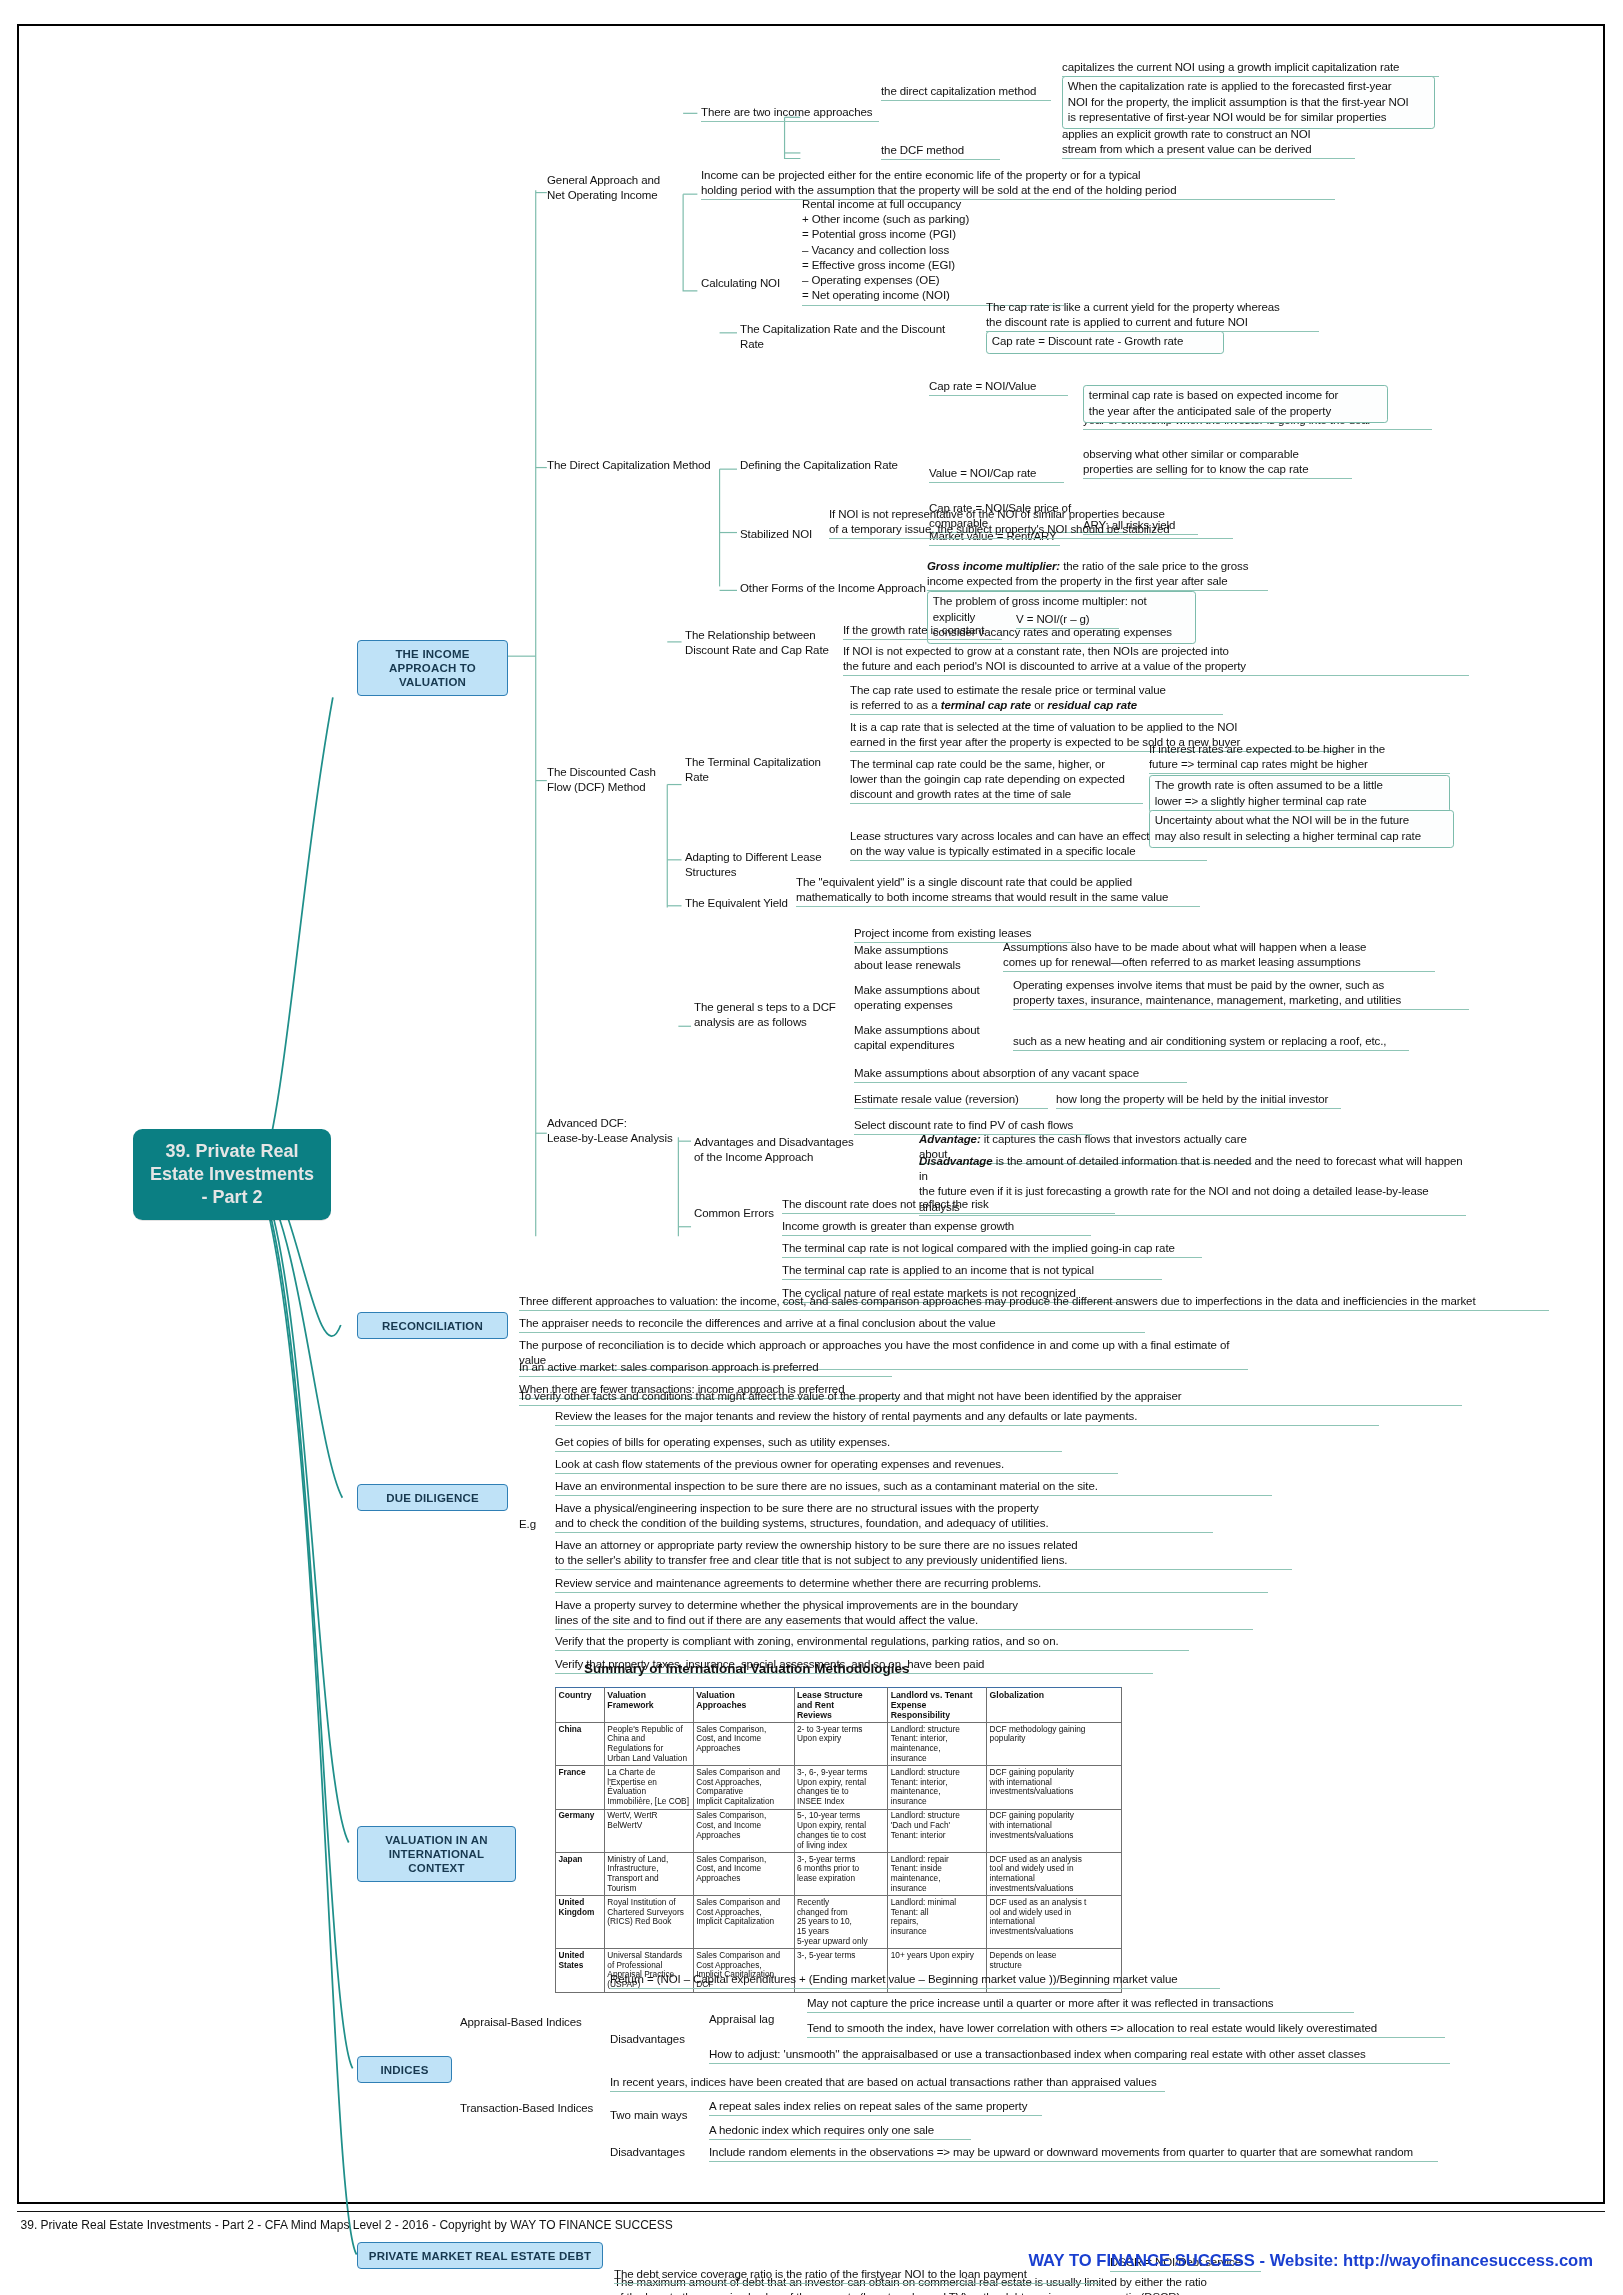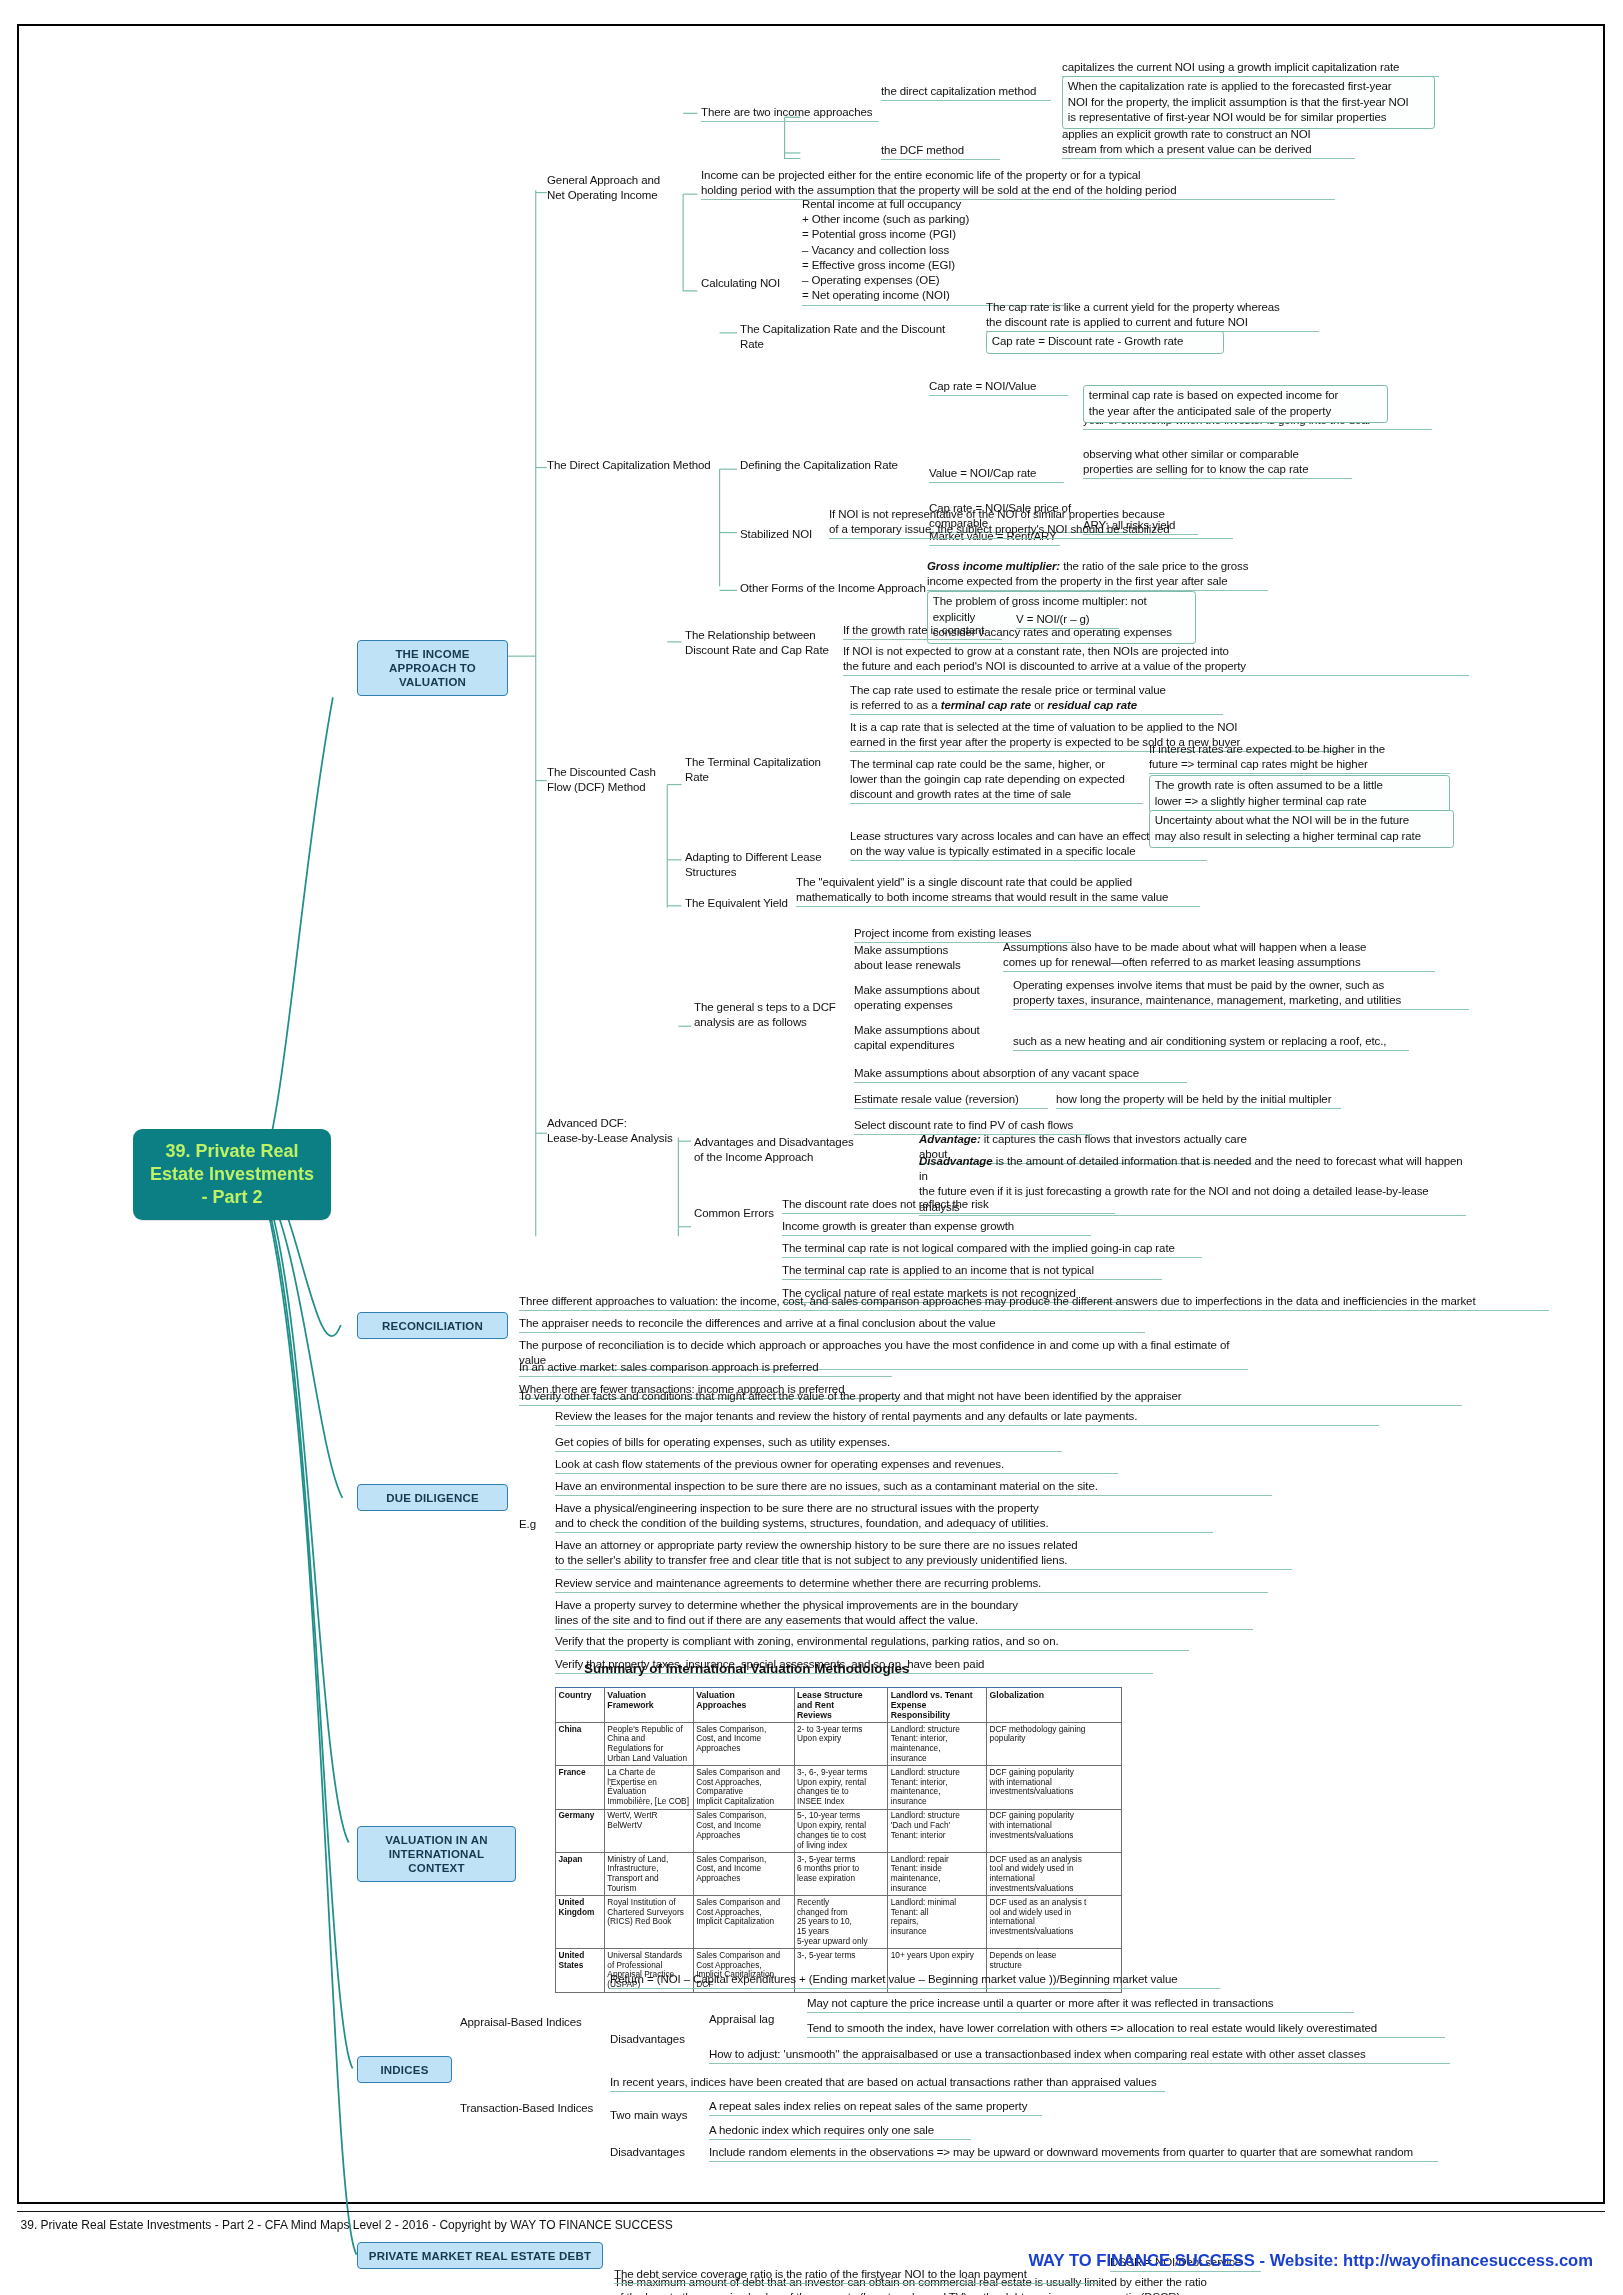--- a/index.html
+++ b/index.html
@@ -35,21 +35,21 @@
     border-radius:3.2px;
     padding:2.4px 4.8px 3.2px 4.8px;
     background:#fdfefe;
   }
   .bi{ font-weight:bold; font-style:italic; }
 
   
   .root{
     position:absolute;
     background:#0b7f83;
-    color:#bef264;
+    color:#e5e5e5;
     font-weight:bold;
     font-size:18px;
     line-height:1.28;
     border-radius:9.5px;
     text-align:center;
     padding:11px 12.7px;
     box-shadow:0 0.8px 0 rgba(0,0,0,.15);
   }
   
   .l1{
@@ -274,21 +274,21 @@
 comes up for renewal—often referred to as market leasing assumptions</div>
   <div class="node" style="left:854px; top:983px; width:147px;">Make assumptions about
 operating expenses</div>
   <div class="node u" style="left:1013px; top:978px; width:456px;">Operating expenses involve items that must be paid by the owner, such as
 property taxes, insurance, maintenance, management, marketing, and utilities</div>
   <div class="node" style="left:854px; top:1023px; width:147px;">Make assumptions about
 capital expenditures</div>
   <div class="node u" style="left:1013px; top:1034px; width:396px;">such as a new heating and air conditioning system or replacing a roof, etc.,</div>
   <div class="node u" style="left:854px; top:1066px; width:333px;">Make assumptions about absorption of any vacant space</div>
   <div class="node u" style="left:854px; top:1092px; width:194px;">Estimate resale value (reversion)</div>
-  <div class="node u" style="left:1056px; top:1092px; width:285px;">how long the property will be held by the initial multipler</div>
+  <div class="node u" style="left:1056px; top:1092px; width:285px;">how long the property will be held by the initial investor</div>
   <div class="node u" style="left:854px; top:1118px; width:238px;">Select discount rate to find PV of cash flows</div>
 
   <div class="node" style="left:694px; top:1135px; width:166px;">Advantages and Disadvantages
 of the Income Approach</div>
   <div class="node u" style="left:919px; top:1132px; width:333px;"><span class="bi">Advantage:</span><span>  it captures the cash flows that investors actually care about</span></div>
   <div class="node u" style="left:919px; top:1154px; width:547px;"><span class="bi">Dis</span><span class="bi">advantage</span><span>  is the amount of detailed information that is needed and the need to forecast what will happen in
 the future even if it is just forecasting a growth rate for the NOI and not doing a detailed lease-by-lease analysis</span></div>
 
   <div class="node" style="left:694px; top:1206px; width:127px;">Common Errors</div>
   <div class="node u" style="left:782px; top:1197px; width:333px;">The discount rate does not reflect the risk</div>

